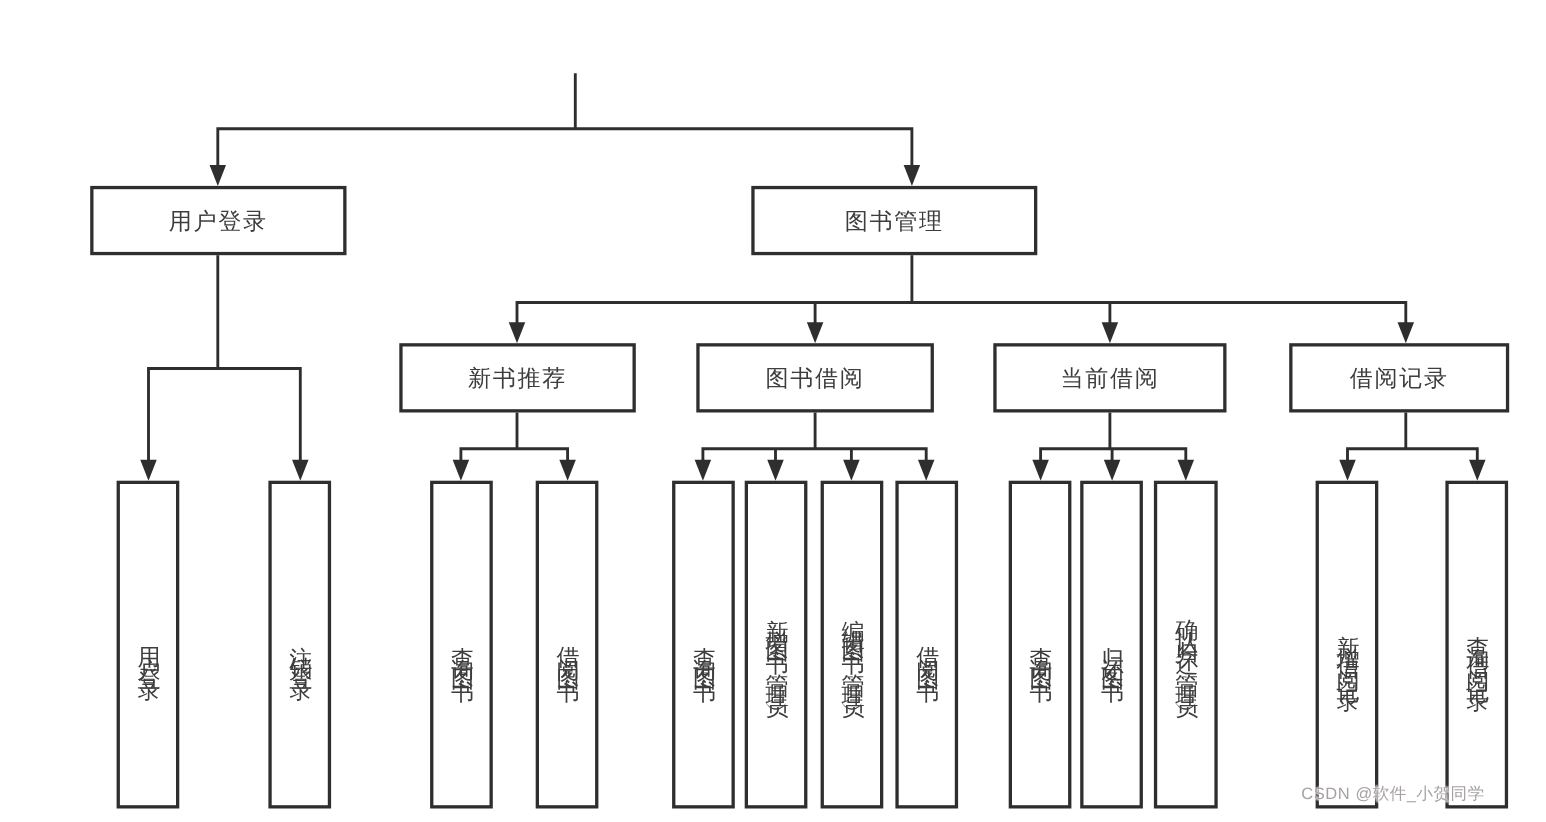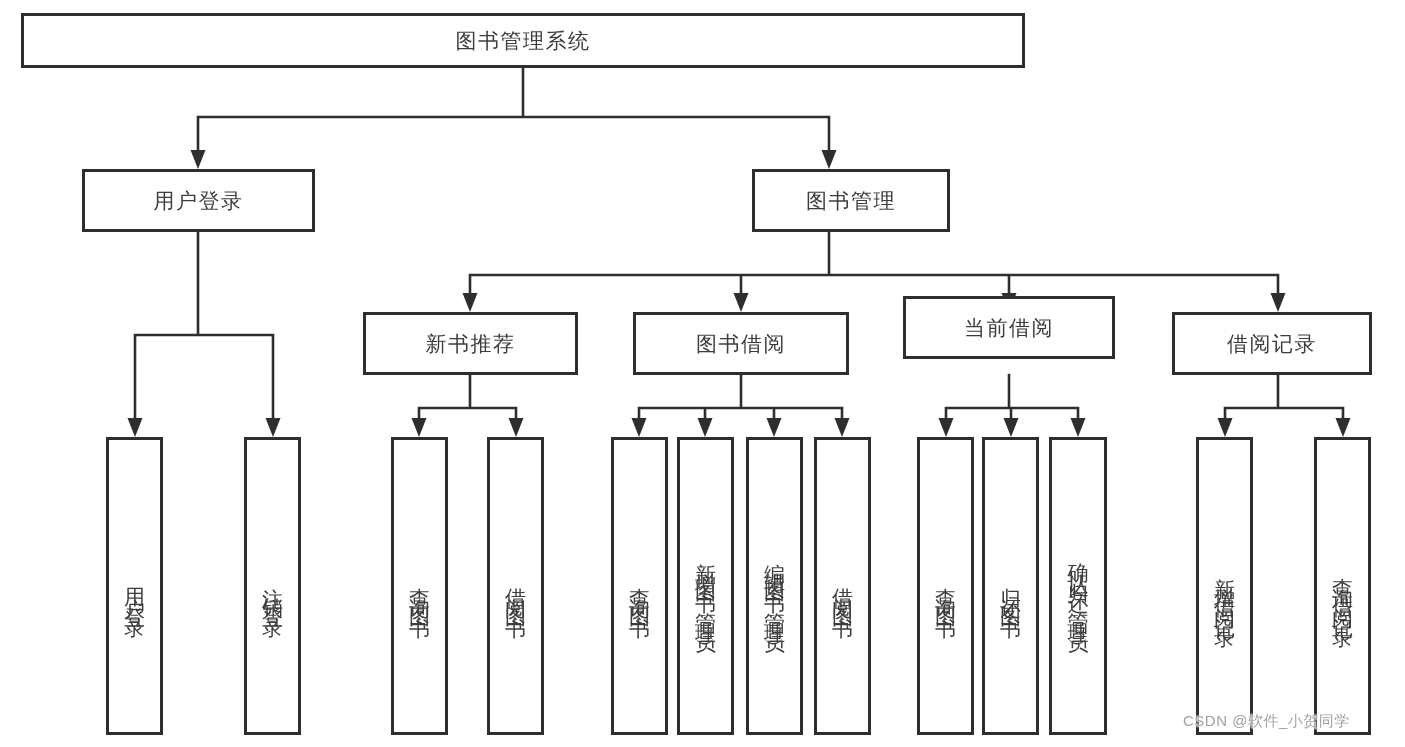--- a/index.html
+++ b/index.html
@@ -87,38 +87,35 @@
     <polygon points="697.5,418 712.5,418 705,437"></polygon>
     <polygon points="766.5,418 781.5,418 774,437"></polygon>
     <polygon points="834.5,418 849.5,418 842,437"></polygon>
     <polygon points="938.5,418 953.5,418 946,437"></polygon>
     <polygon points="1003.5,418 1018.5,418 1011,437"></polygon>
     <polygon points="1070.5,418 1085.5,418 1078,437"></polygon>
     <polygon points="1217.5,418 1232.5,418 1225,437"></polygon>
     <polygon points="1335.5,418 1350.5,418 1343,437"></polygon>
   </svg>
 
-  <div class="node" style="left:21px;top:13px;width:1004px;height:55px">
-    <span class="h-label">图书管理系统</span>
-  </div>
 
   <div class="node" style="left:82px;top:169px;width:233px;height:63px">
     <span class="h-label">用户登录</span>
   </div>
-  <div class="node" style="left:752px;top:169px;width:198px;height:63px">
+  <div class="node" style="left:683px;top:169px;width:260px;height:63px">
     <span class="h-label">图书管理</span>
   </div>
 
   <div class="node" style="left:633px;top:312px;width:216px;height:63px">
     <span class="h-label">图书借阅</span>
   </div>
   <div class="node" style="left:363px;top:312px;width:215px;height:63px">
     <span class="h-label">新书推荐</span>
   </div>
-  <div class="node" style="left:903px;top:296px;width:212px;height:63px">
+  <div class="node" style="left:903px;top:312px;width:212px;height:63px">
     <span class="h-label">当前借阅</span>
   </div>
   <div class="node" style="left:1172px;top:312px;width:200px;height:63px">
     <span class="h-label">借阅记录</span>
   </div>
 
   <div class="node" style="left:106px;top:437px;width:57px;height:298px">
     <span class="v-label">用户登录</span>
   </div>
   <div class="node" style="left:244px;top:437px;width:57px;height:298px">

